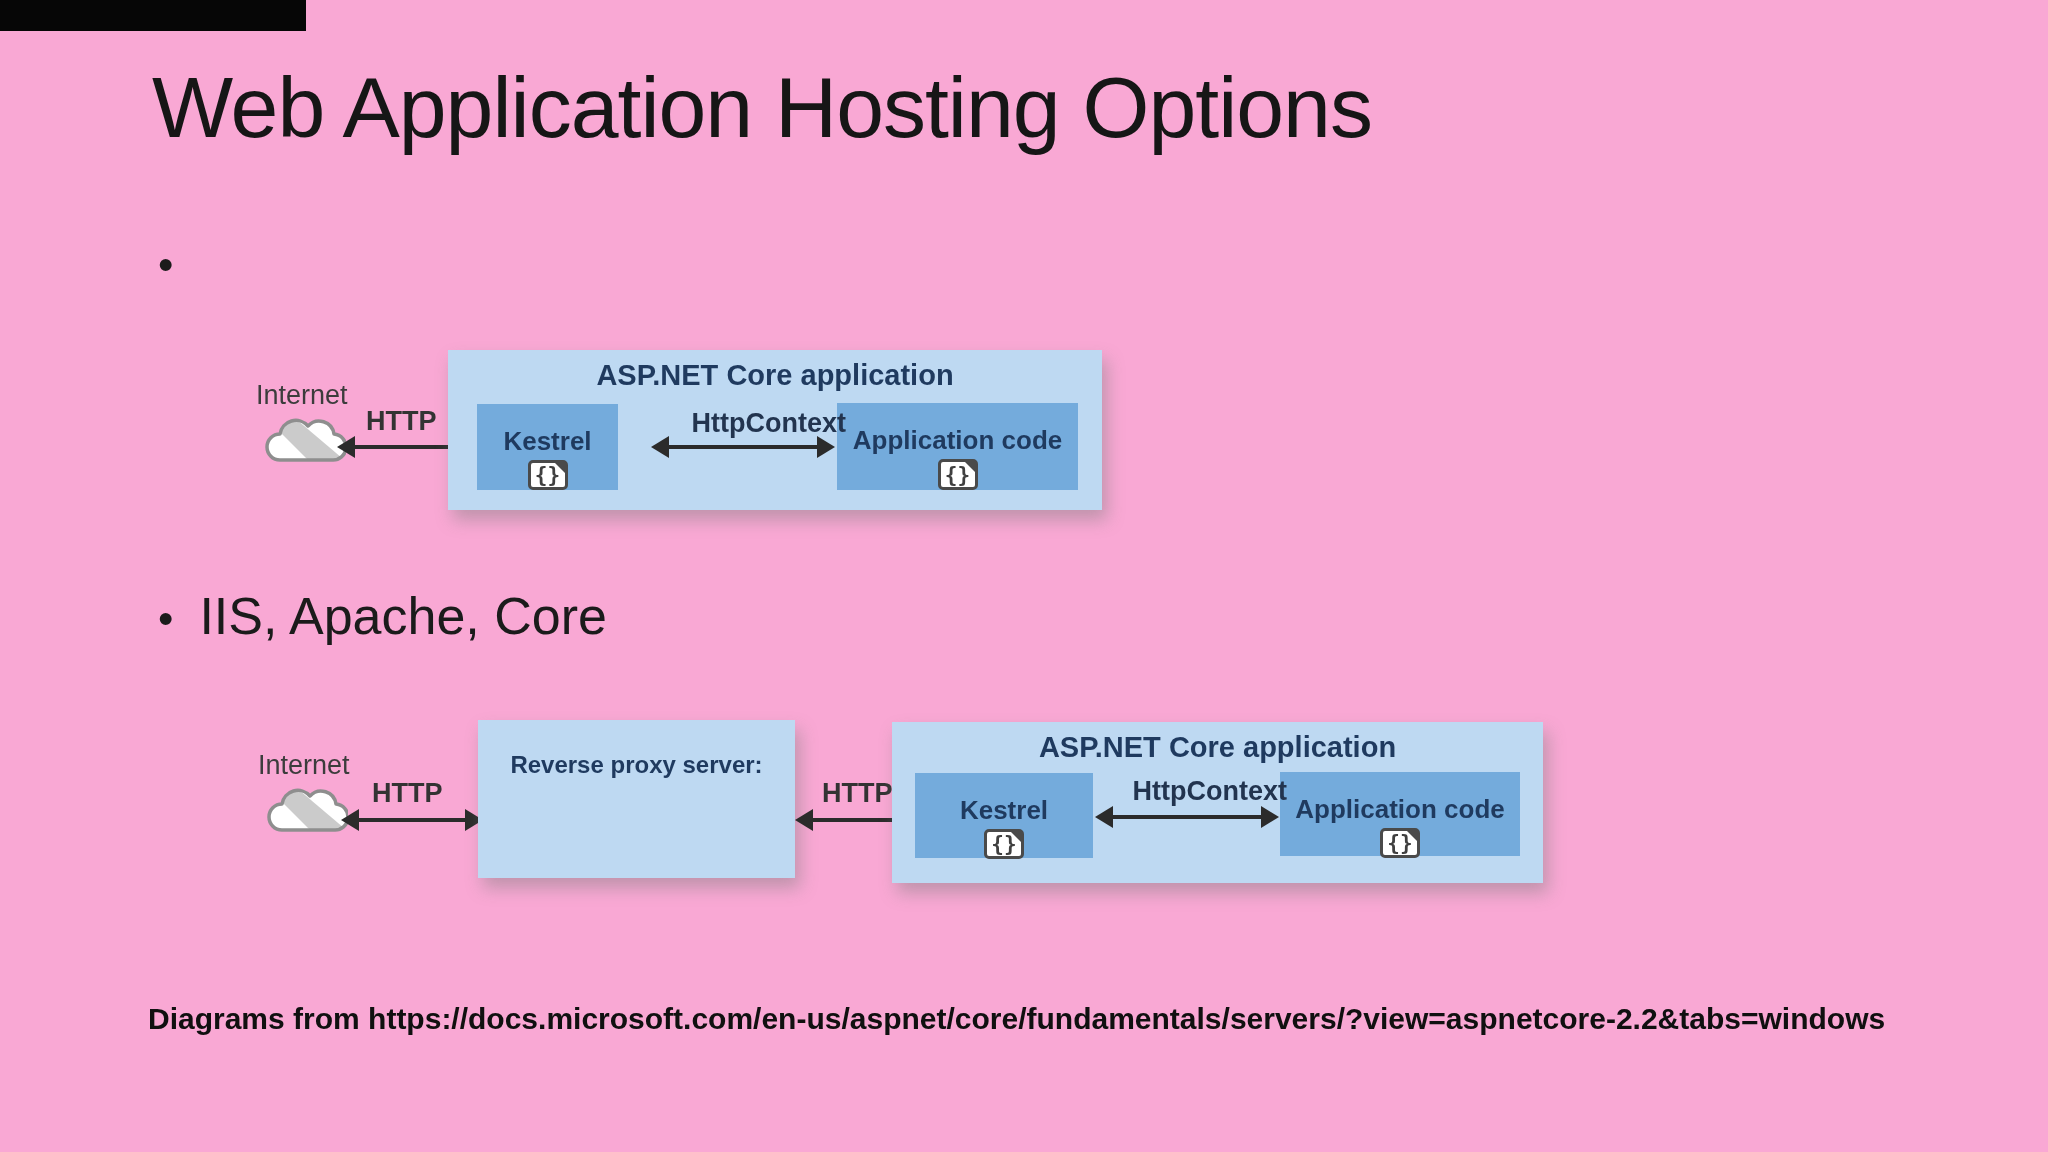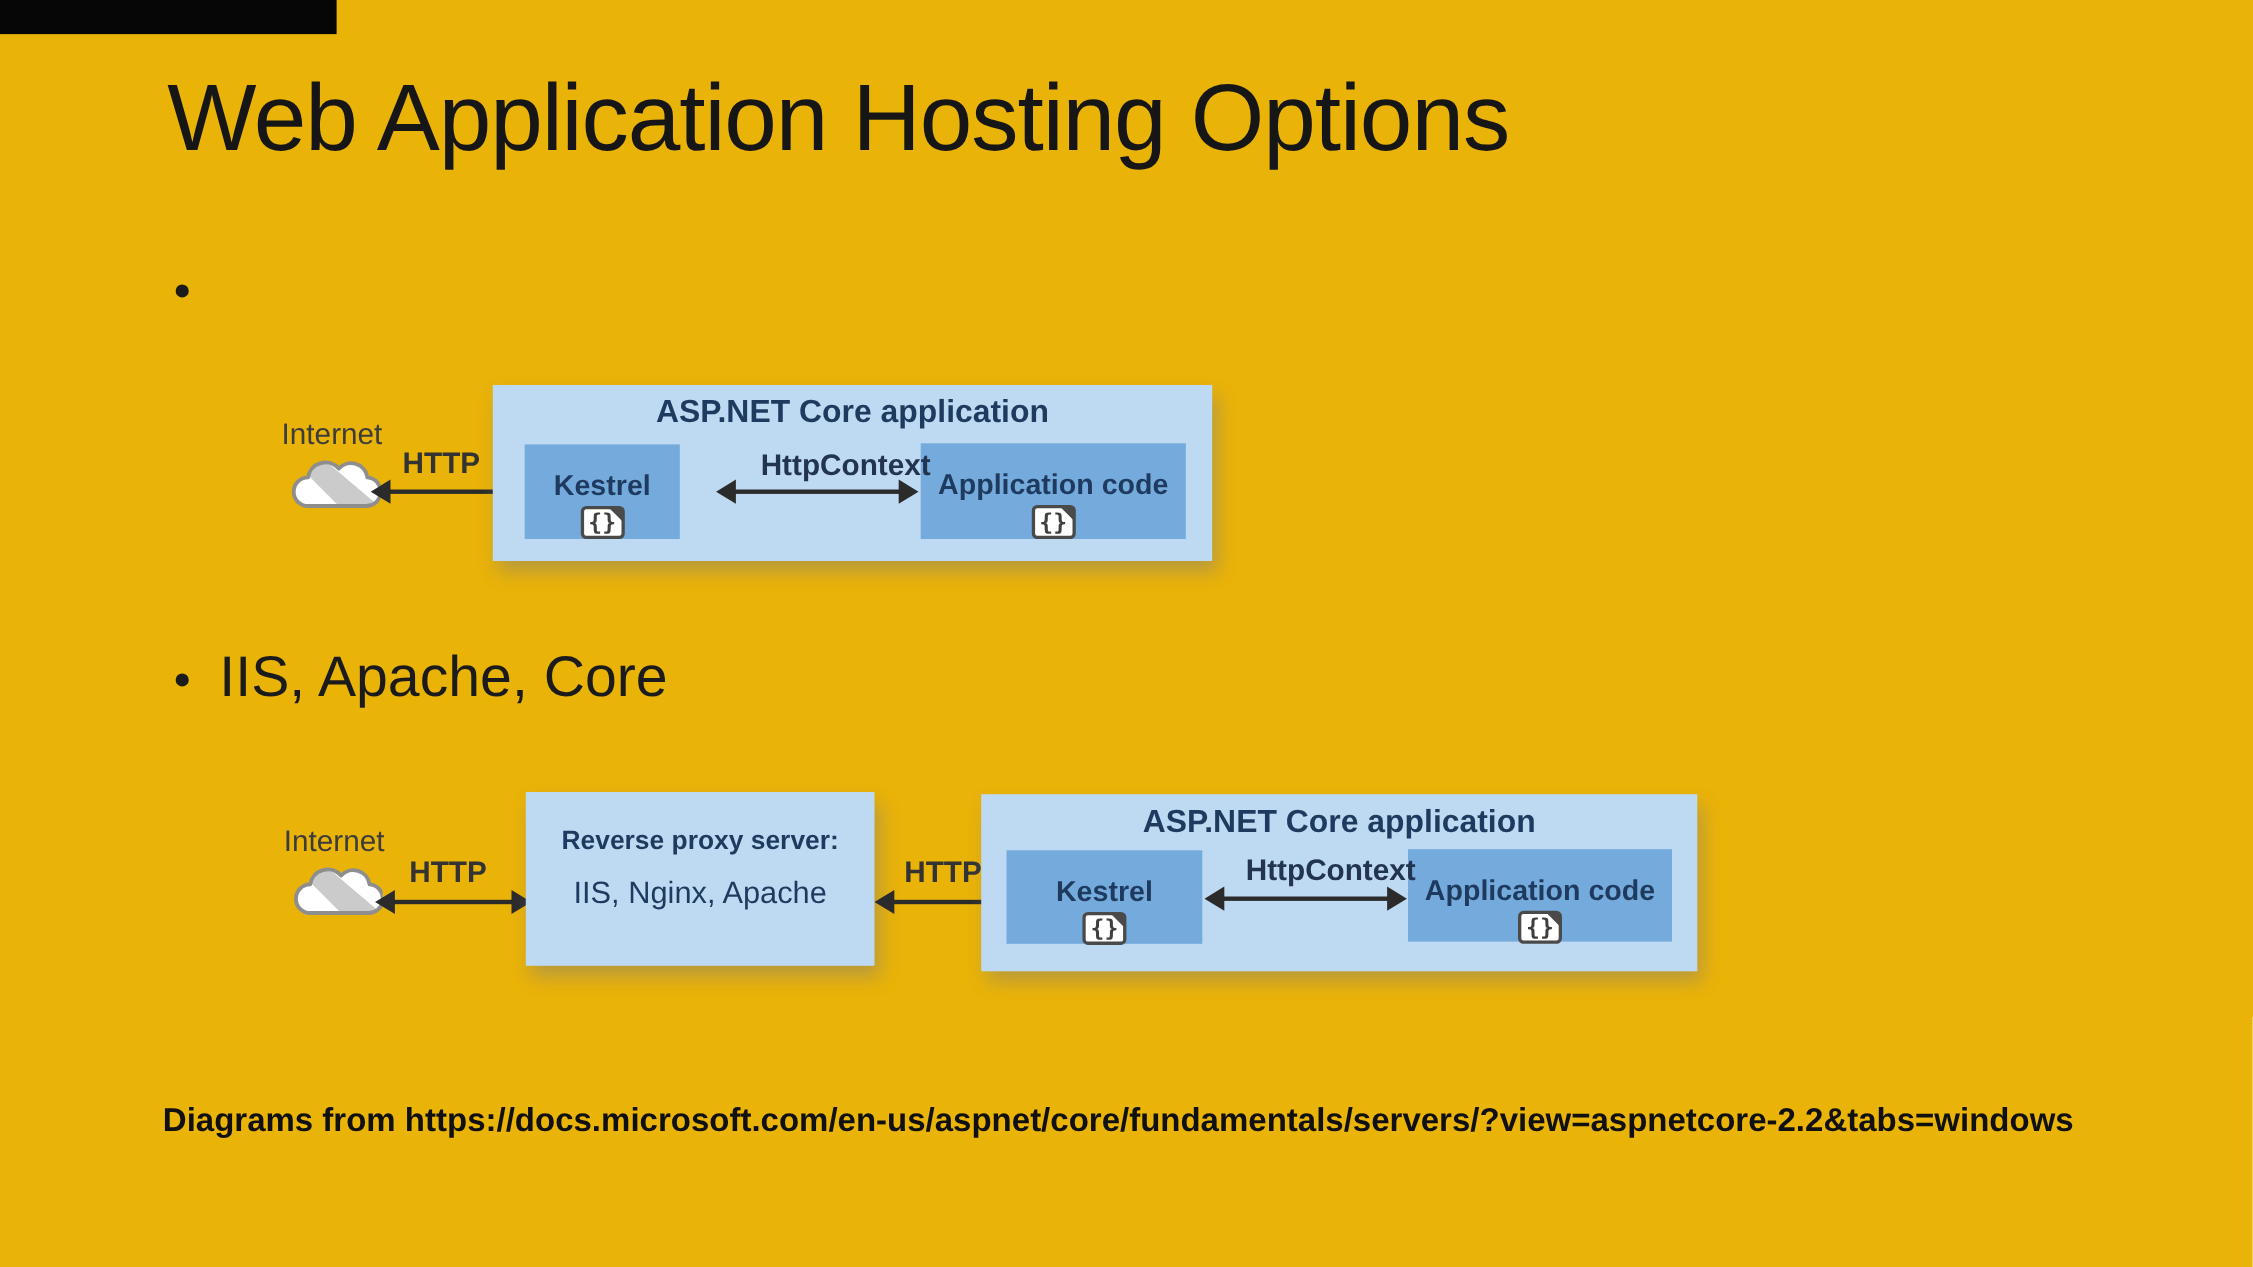--- a/index.html
+++ b/index.html
@@ -1,17 +1,17 @@
 <!DOCTYPE html>
 <html style="--outer-box-bg: #bed9f2; --inner-box-bg: #74abdc; --box-text: #1f3a5f; --arrow-color: #2b2b2b;"><head>
 <meta charset="utf-8">
 <style>
   html,body { margin:0; padding:0; background:#ffffff; }
   .slide {
-    position:relative; width:2048px; height:1152px; background:#eab308;
+    position:relative; width:2048px; height:1152px; background:#f9a8d4;
     font-family:"Liberation Sans", sans-serif; overflow:hidden;
   }
   .abs { position:absolute; }
 
   .top-bar { left:0; top:0; width:306px; height:31px; background:#060606; }
 
   .title {
     left:152px; top:58px; font-size:86px; font-weight:300;
     letter-spacing:-1px; color:#161616; white-space:nowrap;
   }
@@ -147,21 +147,20 @@
       <path d="M34 10 L86 54 L58 62 L18 22 Z" fill="#cbcbcb"></path>
     </g>
     <path d="M24 56 a13 13 0 0 1 0 -26 a16 16 0 0 1 28 -8 a15 15 0 0 1 26 8 a12 12 0 0 1 -2 26 z" fill="none" stroke="#8e8e8e" stroke-width="3.5" stroke-linejoin="round"></path>
   </svg>
 
   <div class="abs dlabel http-label" style="left:372px; top:778px;">HTTP</div>
   <div class="abs arrow" style="left:358px; top:818px; width:108px;"></div>
 
   <div class="abs outer-box" style="left:478px; top:720px; width:317px; height:158px;">
     <div class="box-heading" style="font-size:24px; margin-top:31px;">Reverse proxy server:</div>
-    <div class="proxy-servers">IIS, Nginx, Apache</div>
   </div>
 
   <div class="abs dlabel http-label" style="left:822px; top:778px;">HTTP</div>
   <div class="abs arrow" style="left:812px; top:818px; width:90px;"></div>
 
   <div class="abs outer-box" style="left:892px; top:722px; width:651px; height:161px;">
     <div class="box-heading">ASP.NET Core application</div>
 
     <div class="inner-box" style="left:23px; top:51px; width:178px; height:85px;">
       <span class="inner-label">Kestrel</span>

